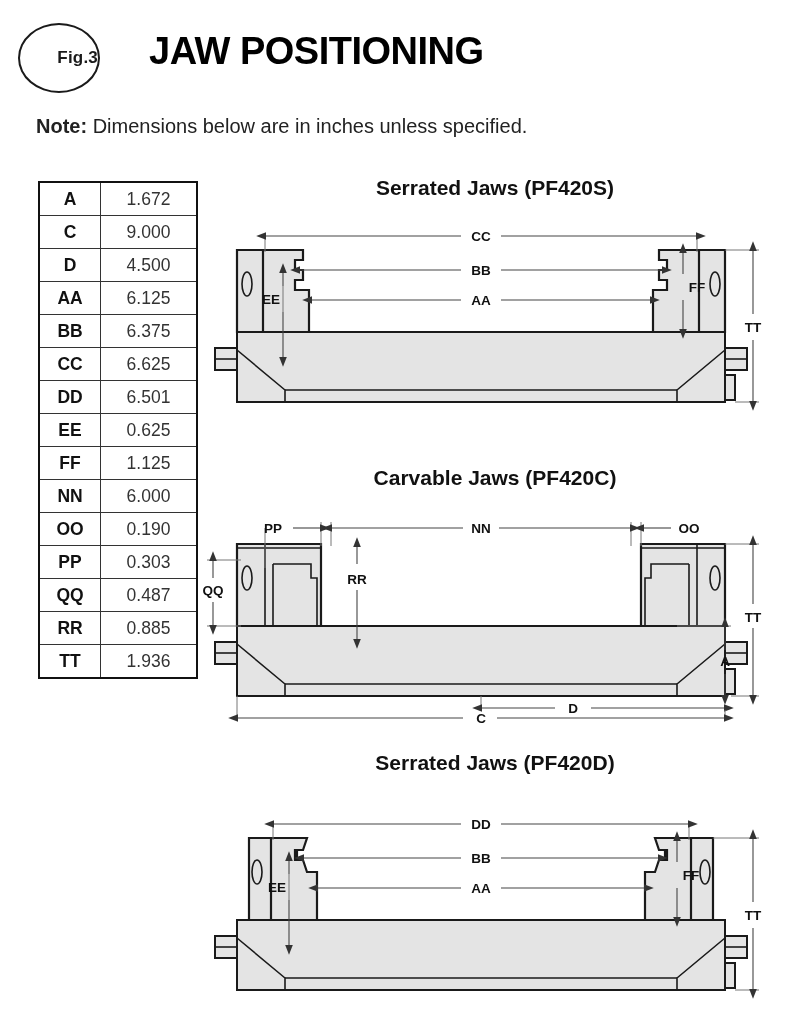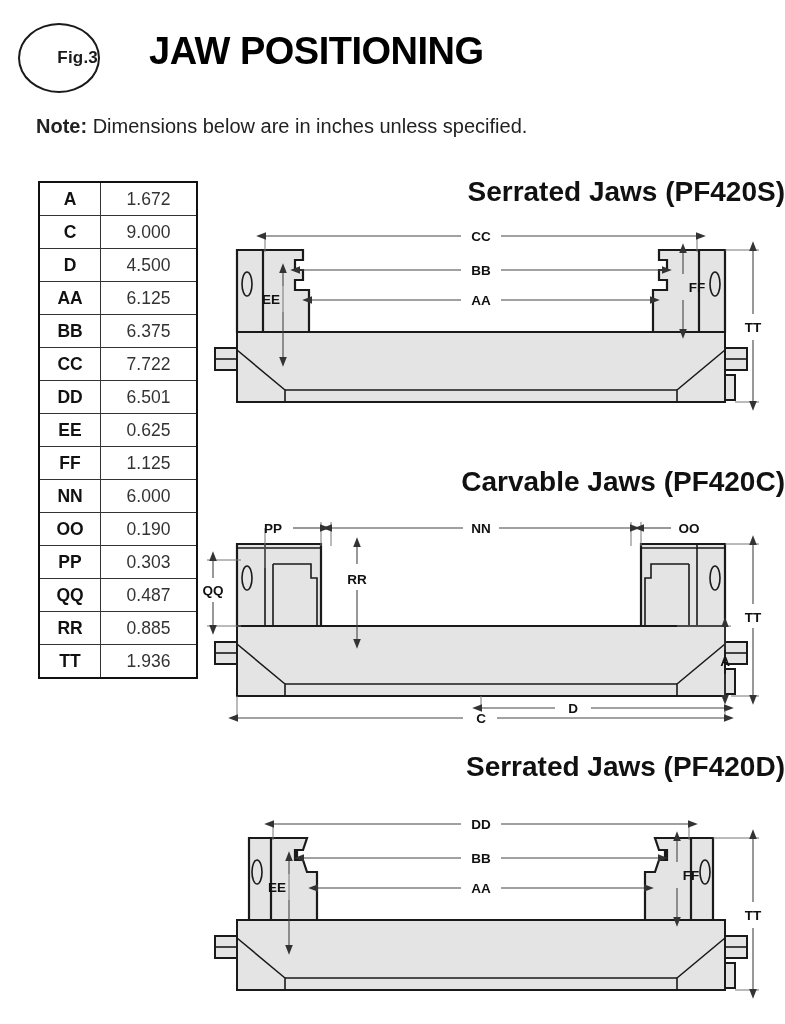--- a/index.html
+++ b/index.html
@@ -32,22 +32,22 @@
   }
   #dim-table td{
     border:1px solid #333;height:32px;padding:0;
     font-size:17.5px;text-align:center;vertical-align:middle;
   }
   #dim-table td.k{width:62px;font-weight:bold;color:#111;}
   #dim-table td.v{width:98px;font-weight:400;color:#333;}
 
   
   .diagram-title{
-    position:absolute;width:100%;text-align:right;
-    font-size:28px;font-weight:bold;color:#111;
+    position:absolute;width:100%;text-align:center;
+    font-size:21px;font-weight:bold;color:#111;
   }
   .dwg{position:absolute;}
   svg{display:block;overflow:visible;}
   .fillbody{fill:#e4e4e4;stroke:#1a1a1a;stroke-width:2;stroke-linejoin:miter;}
   .filljaw{fill:#e4e4e4;stroke:#1a1a1a;stroke-width:2.2;stroke-linejoin:miter;}
   .inner{fill:none;stroke:#1a1a1a;stroke-width:1.6;}
   .dimline{fill:none;stroke:#444;stroke-width:1.1;}
   .extline{fill:none;stroke:#777;stroke-width:1;}
   .dimtext{font-family:"Liberation Sans",sans-serif;font-size:13.5px;font-weight:bold;fill:#111;}
   .arrow{fill:#333;}
@@ -82,21 +82,21 @@
     <tr>
         <td class="k">AA</td>
         <td class="v">6.125</td>
       </tr>
     <tr>
         <td class="k">BB</td>
         <td class="v">6.375</td>
       </tr>
     <tr>
         <td class="k">CC</td>
-        <td class="v">7.722</td>
+        <td class="v">6.625</td>
       </tr>
     <tr>
         <td class="k">DD</td>
         <td class="v">6.501</td>
       </tr>
     <tr>
         <td class="k">EE</td>
         <td class="v">0.625</td>
       </tr>
     <tr>

